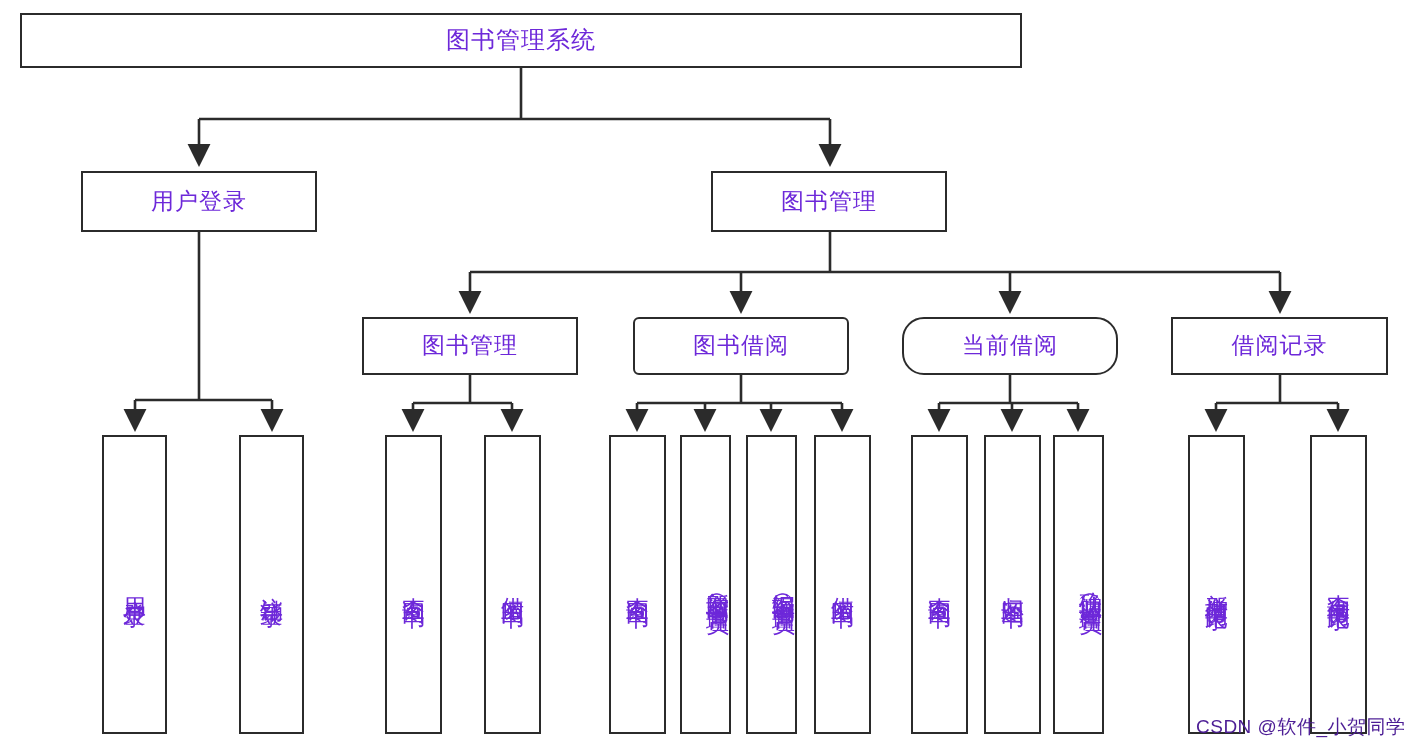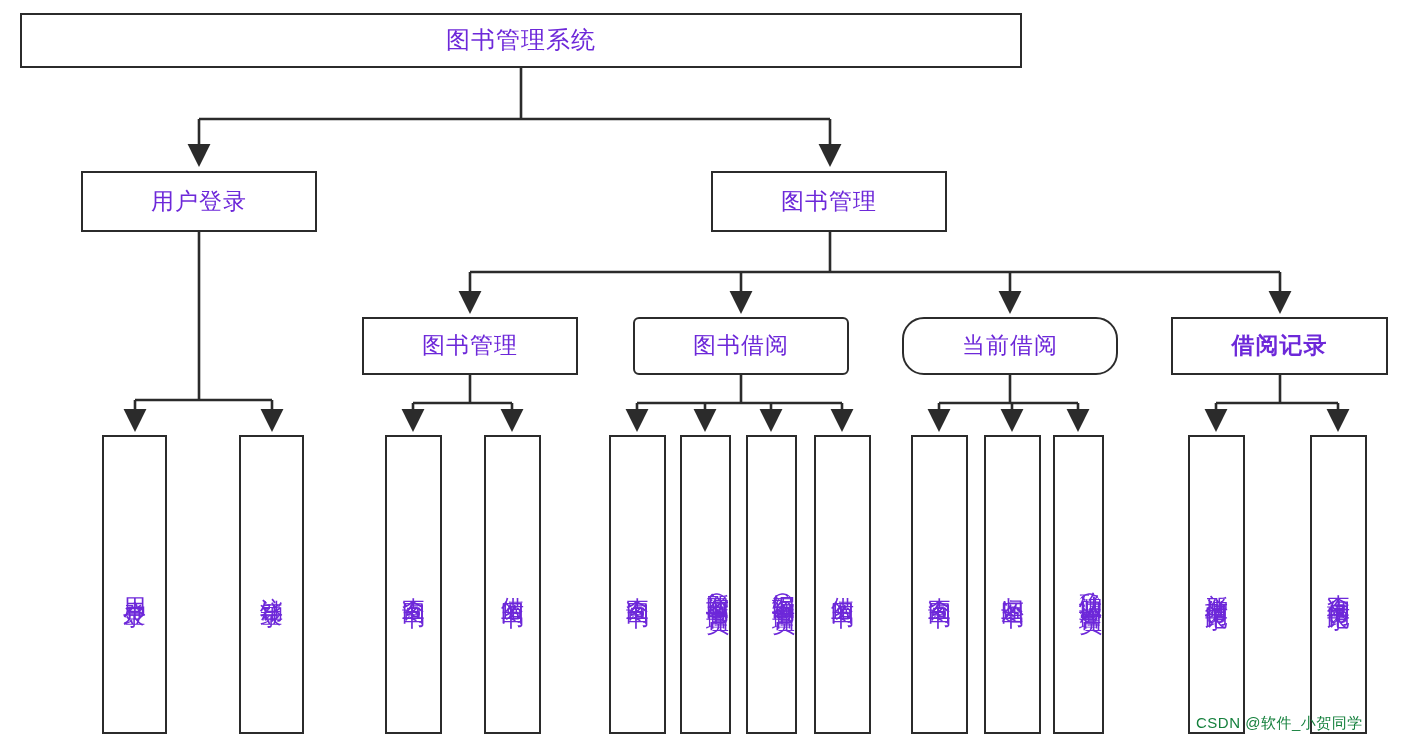--- a/index.html
+++ b/index.html
@@ -55,22 +55,22 @@
   }
   .node-label {
     display: block;
     white-space: pre-wrap;
   }
   .node-root {
     font-size: 24px;
   }
   .watermark {
     position: absolute;
-    font-size: 15px;
-    color: #15803d;
+    font-size: 19px;
+    color: #4c1d95;
     white-space: nowrap;
     letter-spacing: 0.5px;
   }
 </style>
 </head>
 <body>
 
 <div id="canvas">
 
   <svg id="wires" viewBox="0 0 1405 747" xmlns="http://www.w3.org/2000/svg">
@@ -139,21 +139,21 @@
 
   <div class="node node-h" style="left:362px; top:317px; width:216px; height:58px;">
     <span class="node-label">图书管理</span>
   </div>
   <div class="node node-h" style="left:633px; top:317px; width:216px; height:58px;border-radius:6px;">
     <span class="node-label">图书借阅</span>
   </div>
   <div class="node node-h" style="left:902px; top:317px; width:216px; height:58px;border-radius:22px;">
     <span class="node-label">当前借阅</span>
   </div>
-  <div class="node node-h" style="left:1171px; top:317px; width:217px; height:58px;font-weight:bold;">
+  <div class="node node-h" style="left:1171px; top:317px; width:217px; height:58px;">
     <span class="node-label">借阅记录</span>
   </div>
 
   <div class="node node-v center-v" style="left:102px; top:435px; width:65px; height:299px;">
     <span class="node-label">用户登录</span>
   </div>
   <div class="node node-v center-v" style="left:239px; top:435px; width:65px; height:299px;">
     <span class="node-label">注销登录</span>
   </div>
 

